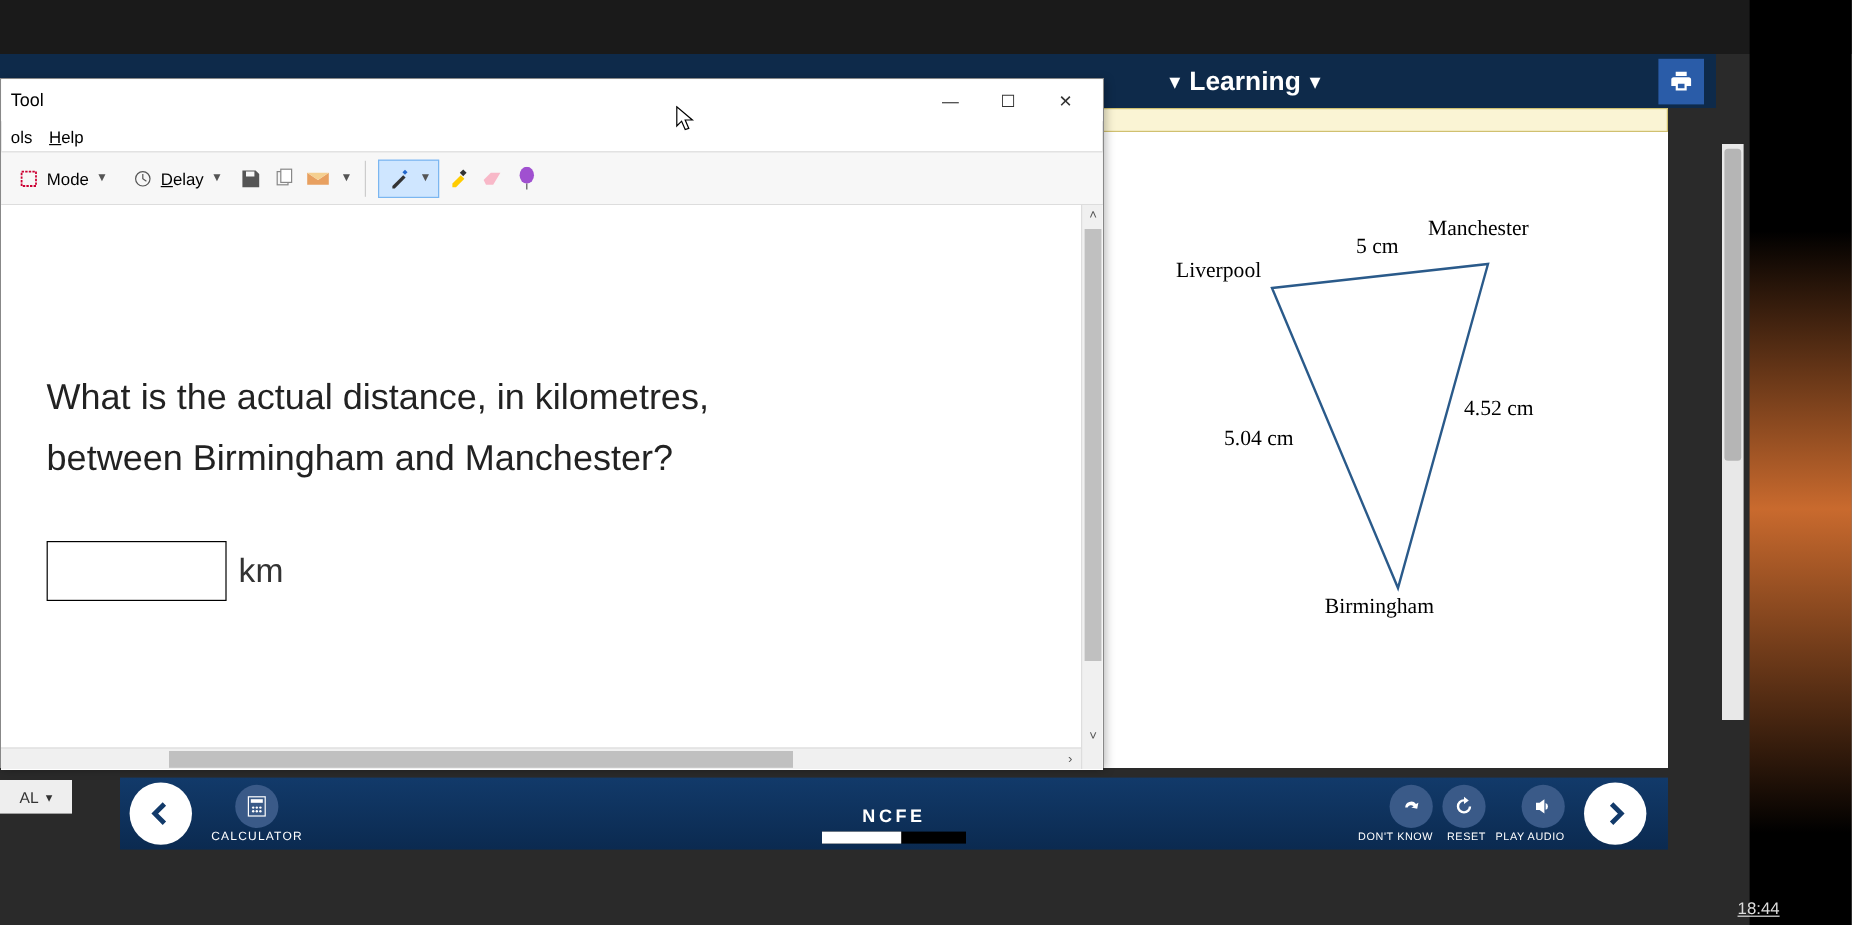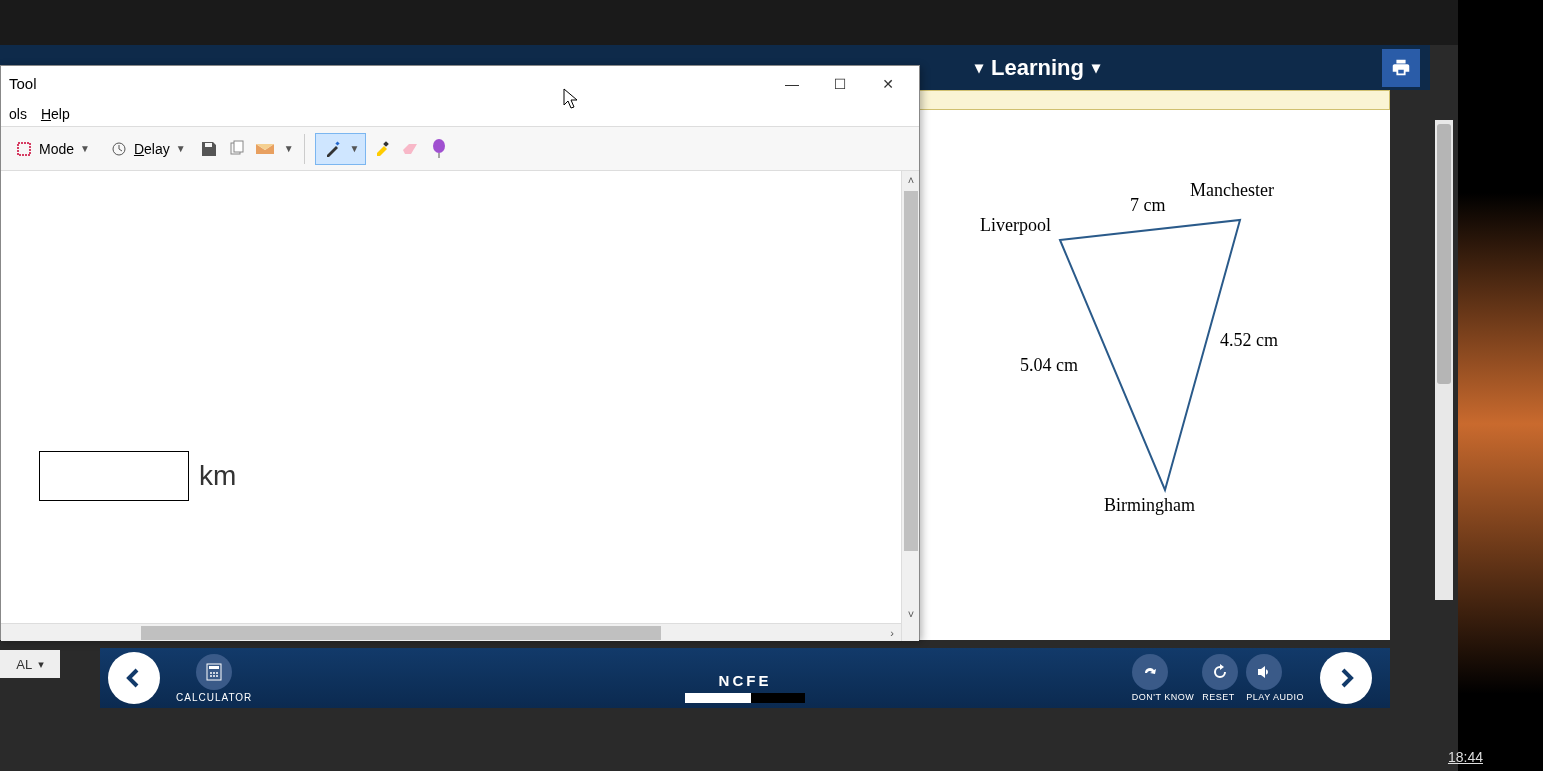--- a/index.html
+++ b/index.html
@@ -105,21 +105,21 @@
   .calc-col{display:flex;flex-direction:column;align-items:center;margin-left:8px;}
   .calc-icon{width:36px;height:36px;border-radius:50%;background:#3a5a88;display:flex;align-items:center;justify-content:center;}
   .calc-icon svg{width:18px;height:18px;fill:#fff;}
   .calc-lbl{font-size:10px;letter-spacing:1px;margin-top:2px;}
   .ncfe-block{position:absolute;left:50%;transform:translateX(-50%);text-align:center;}
   .ncfe-txt{font-size:15px;letter-spacing:3px;font-weight:600;margin-top:18px;}
   .prog-bar{width:120px;height:10px;background:#000;margin:4px auto 0;position:relative;}
   .prog-bar .fill{position:absolute;left:0;top:0;height:100%;width:55%;background:#fff;}
   .right-ctrls{margin-left:auto;display:flex;align-items:center;gap:8px;margin-right:10px;}
   .small-circle{width:36px;height:36px;border-radius:50%;background:#3a5a88;display:flex;flex-direction:column;align-items:center;justify-content:center;}
-  .small-col{display:flex;flex-direction:column;align-items:flex-start;}
+  .small-col{display:flex;flex-direction:column;align-items:flex-end;}
   .small-lbl{font-size:9px;margin-top:2px;letter-spacing:.5px;}
 
   
   .al-tag{position:absolute;left:0;top:650px;width:60px;height:28px;background:#eee;color:#333;font-size:13px;display:flex;align-items:center;justify-content:center;}
   .al-tag .chv{margin-left:6px;font-size:11px;}
 
   
   .clock{position:absolute;right:60px;bottom:6px;color:#ddd;font-size:14px;text-decoration:underline;}
 
   
@@ -153,21 +153,21 @@
   <div class="sthumb"></div>
 </div>
 
 <div class="diagram-panel">
   <svg class="tri-svg" width="300" height="340">
     <polygon points="60,70 240,50 165,320" fill="none" stroke="#2a5a8a" stroke-width="2"></polygon>
   </svg>
   <div class="lbl liv">Liverpool</div>
   <div class="lbl man">Manchester</div>
   <div class="lbl bir">Birmingham</div>
-  <div class="lbl d2">7 cm</div>
+  <div class="lbl d2">5 cm</div>
   <div class="lbl d504">5.04 cm</div>
   <div class="lbl d452">4.52 cm</div>
 </div>
 
 <div class="snip-window">
   <div class="snip-titlebar">
     <span class="snip-title">Tool</span>
     <div class="win-ctrls">
       <div class="win-btn">—</div>
       <div class="win-btn">☐</div>
@@ -239,20 +239,24 @@
     </div>
     <div class="tb-btn">
       <svg width="16" height="20" viewBox="0 0 16 20">
           <ellipse cx="8" cy="7" rx="6" ry="7" fill="#a050d0"></ellipse>
           <path d="M8 14v5" stroke="#555"></path>
         </svg>
     </div>
   </div>
 
   <div class="snip-body">
+    <div class="question">
+      <div>What is the actual distance, in kilometres,</div>
+      <div>between Birmingham and Manchester?</div>
+    </div>
     <div class="answer-row">
       <input class="ans-input" type="text" value="" style="">
       <span class="unit">km</span>
     </div>
 
     <div class="snip-scroll-v">
       <div class="arrow">˄</div>
       <div class="thumb" style="top:20px;height:360px;"></div>
       <div class="arrow" style="position:absolute;bottom:18px;">˅</div>
     </div>

